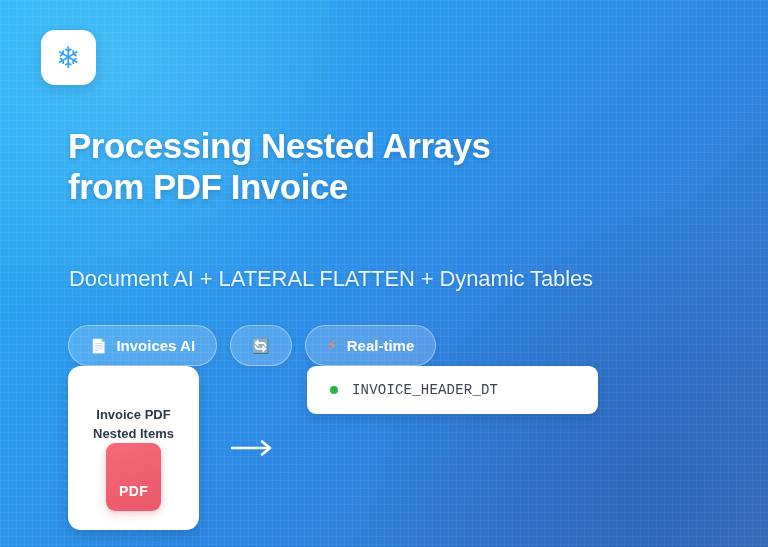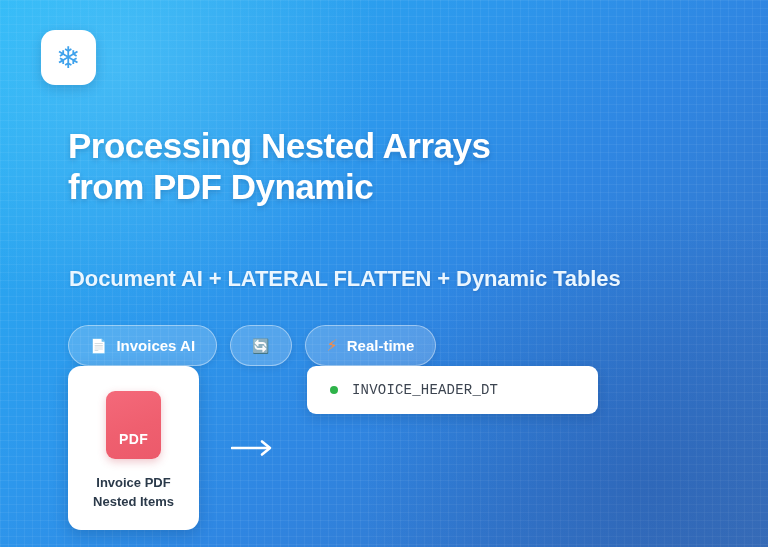--- a/index.html
+++ b/index.html
@@ -94,21 +94,21 @@
     font-stretch: condensed;
   }
   #headline .line { display: block; white-space: nowrap; }
 
   #subhead {
     position: absolute;
     left: 69px;
     top: 266px;
     color: #eaf6ff;
     font-size: 22px;
-    font-weight: 700;
+    font-weight: 400;
     letter-spacing: -0.1px;
     text-shadow: 0 1px 3px rgba(0,40,90,0.20);
     white-space: nowrap;
   }
 
   
   #pill-row {
     position: absolute;
     left: 68px;
     top: 325px;
@@ -235,21 +235,21 @@
   <div id="dot-pattern"></div>
   <div id="glow-tl"></div>
   <div id="glow-br"></div>
 
   <div id="logo-badge">
     <span class="snow">❄</span>
   </div>
 
   <h1 id="headline">
     <span class="line">Processing Nested Arrays</span>
-    <span class="line">from PDF Dynamic</span>
+    <span class="line">from PDF Invoice</span>
   </h1>
 
   <div id="subhead">Document AI + LATERAL FLATTEN + Dynamic Tables</div>
 
   <div id="pill-row">
 
     <div class="pill">
       <span class="pill-icon doc">📄</span>
       <span>Invoices AI</span>
     </div>
@@ -261,26 +261,26 @@
     <div class="pill">
       <span class="pill-icon bolt">⚡</span>
       <span>Real-time</span>
     </div>
 
   </div>
 
   <div id="diagram">
 
     <div id="pdf-card">
-      <div id="pdf-icon">
-        <span class="pdf-text">PDF</span>
-      </div>
       <div id="pdf-caption">
         <span>Invoice PDF</span>
         <span>Nested Items</span>
+      </div>
+      <div id="pdf-icon">
+        <span class="pdf-text">PDF</span>
       </div>
     </div>
 
     <div id="flow-arrow">
       <svg width="46" height="18" viewBox="0 0 46 18" aria-hidden="true">
         <line x1="1" y1="9" x2="38" y2="9" stroke="#ffffff" stroke-width="2.6" stroke-linecap="round"></line>
         <polyline points="31,2.5 39,9 31,15.5" fill="none" stroke="#ffffff" stroke-width="2.6" stroke-linecap="round" stroke-linejoin="round"></polyline>
       </svg>
     </div>
 

